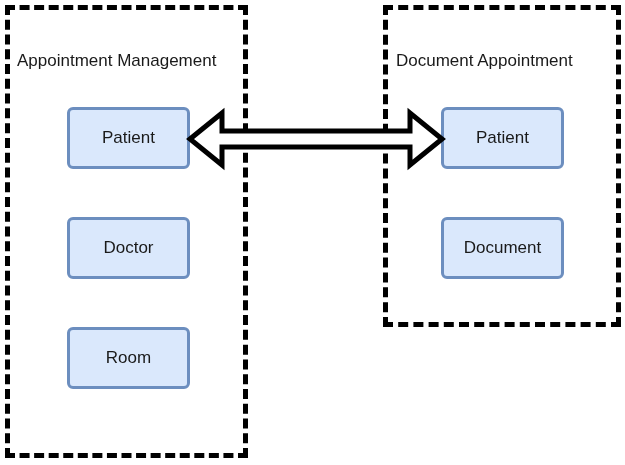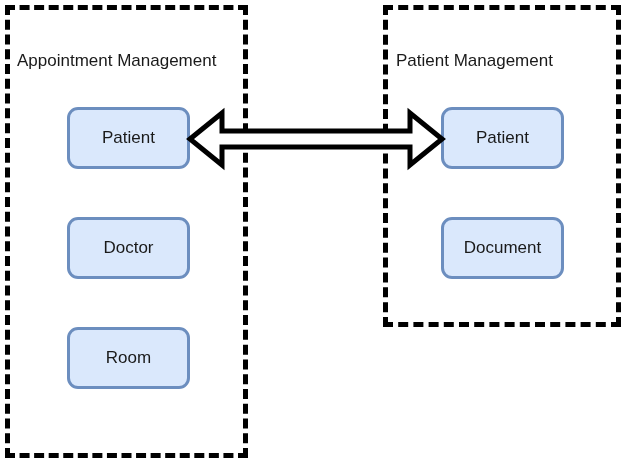--- a/index.html
+++ b/index.html
@@ -53,21 +53,21 @@
   }
 
   
   .entity {
     position: absolute;
     box-sizing: border-box;
     width: 123px;
     height: 62px;
     background: #dae8fc;
     border: 3px solid #6c8ebf;
-    border-radius: 11px;
+    border-radius: 6px;
     display: flex;
     align-items: center;
     justify-content: center;
     color: #1a1a1a;
     font-size: 17px;
     line-height: 20px;
     white-space: nowrap;
   }
   #entity-appt-patient { left: 67px;  top: 107px; }
   #entity-appt-doctor  { left: 67px;  top: 217px; }
@@ -106,21 +106,21 @@
   <div class="entity" id="entity-appt-room">
     <span>Room</span>
   </div>
 
   <div class="entity" id="entity-appt-doctor">
     <span>Doctor</span>
   </div>
 
   <div class="panel" id="panel-document"></div>
 
-  <div class="panel-label" id="label-document">Patient Management</div>
+  <div class="panel-label" id="label-document">Document Appointment</div>
 
   <div class="entity" id="entity-doc-patient">
     <span>Patient</span>
   </div>
 
   <div class="entity" id="entity-doc-document">
     <span>Document</span>
   </div>
 
   <div id="arrow-patient-sync">

